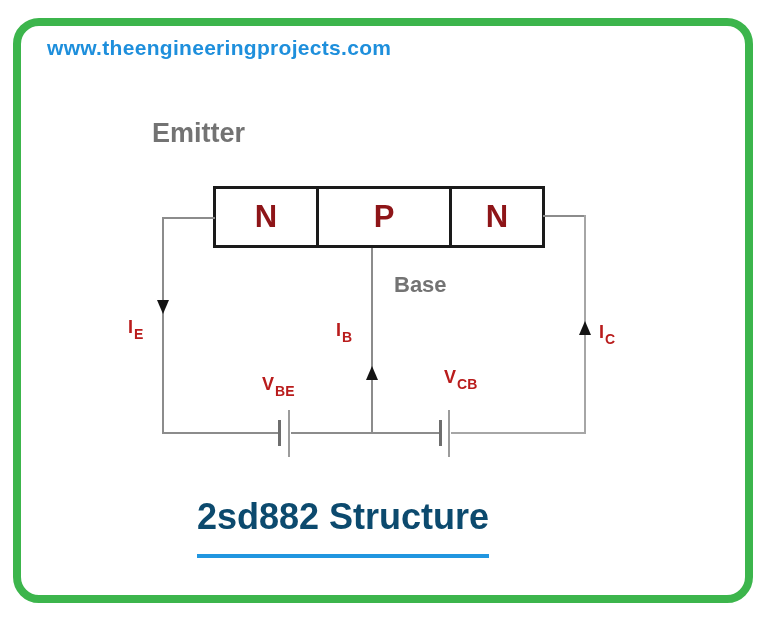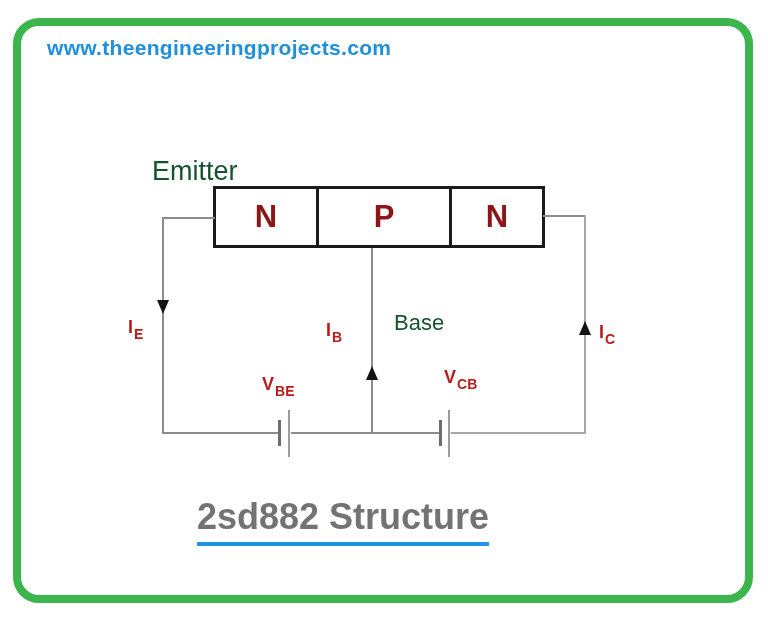--- a/index.html
+++ b/index.html
@@ -12,23 +12,22 @@
   .frame {
     position:absolute; left:13px; top:18px; width:740px; height:585px;
     border:8px solid #3CB54C; border-radius:26px; background:transparent;
   }
   .url-text {
     position:absolute; left:47px; top:36px;
     font-size:21px; font-weight:bold; color:#1E8FDC; letter-spacing:0.3px;
     white-space:nowrap;
   }
   .terminal-label {
-    position:absolute; font-size:27px; font-weight:normal; color:#14532d;
+    position:absolute; font-size:27px; font-weight:bold; color:#737373;
     white-space:nowrap;
-    margin-top:38px;
   }
   #emitter-label { left:152px; top:118px; }
   #collector-label { left:455px; top:118px; }
   #base-label { left:394px; top:272px; font-size:22px; }
 
   .npn-box {
     position:absolute; left:213px; top:186px; width:332px; height:62px;
     border:3px solid #1a1a1a; background:#ffffff; display:flex;
   }
   .region {
@@ -59,29 +58,29 @@
 
   .annot {
     position:absolute; color:#b91c1c; font-weight:bold; font-size:18px;
     white-space:nowrap;
   }
   .annot sub {
     font-size:14px; font-weight:bold; vertical-align:baseline;
     position:relative; top:6px; left:1px;
   }
   #current-ie { left:128px; top:317px; }
-  #current-ib { left:326px; top:320px; }
+  #current-ib { left:336px; top:320px; }
   #current-ic { left:599px; top:322px; }
   #voltage-vbe { left:262px; top:374px; }
   #voltage-vcb { left:444px; top:367px; }
 
   .diagram-title {
     position:absolute; left:197px; top:496px;
-    font-size:36px; font-weight:bold; color:#737373;
-    border-bottom:4px solid #2196E0; padding-bottom:4px;
+    font-size:36px; font-weight:bold; color:#0c4a6e;
+    border-bottom:4px solid #2196E0; padding-bottom:16px;
     white-space:nowrap;
   }
 </style>
 </head>
 <body>
 
 <div id="canvas">
 
   <div class="frame"></div>
 

